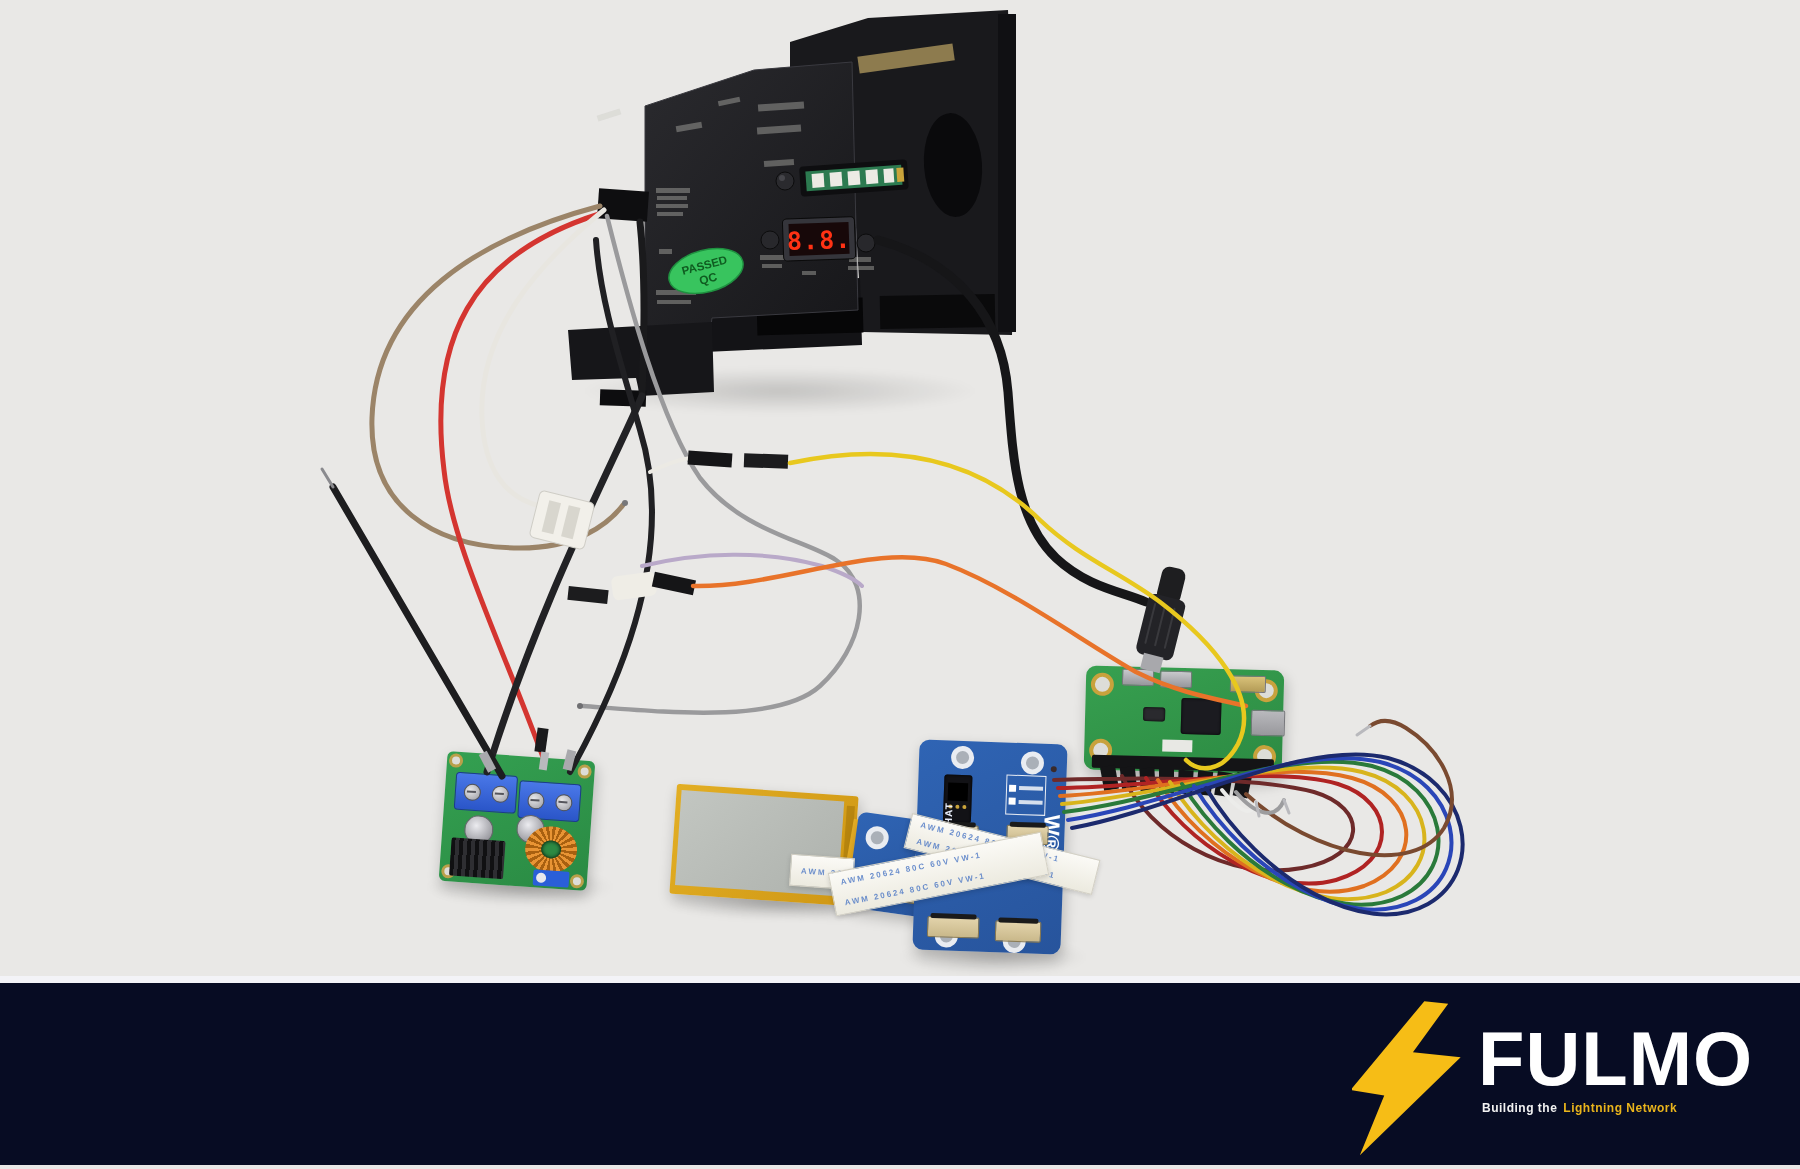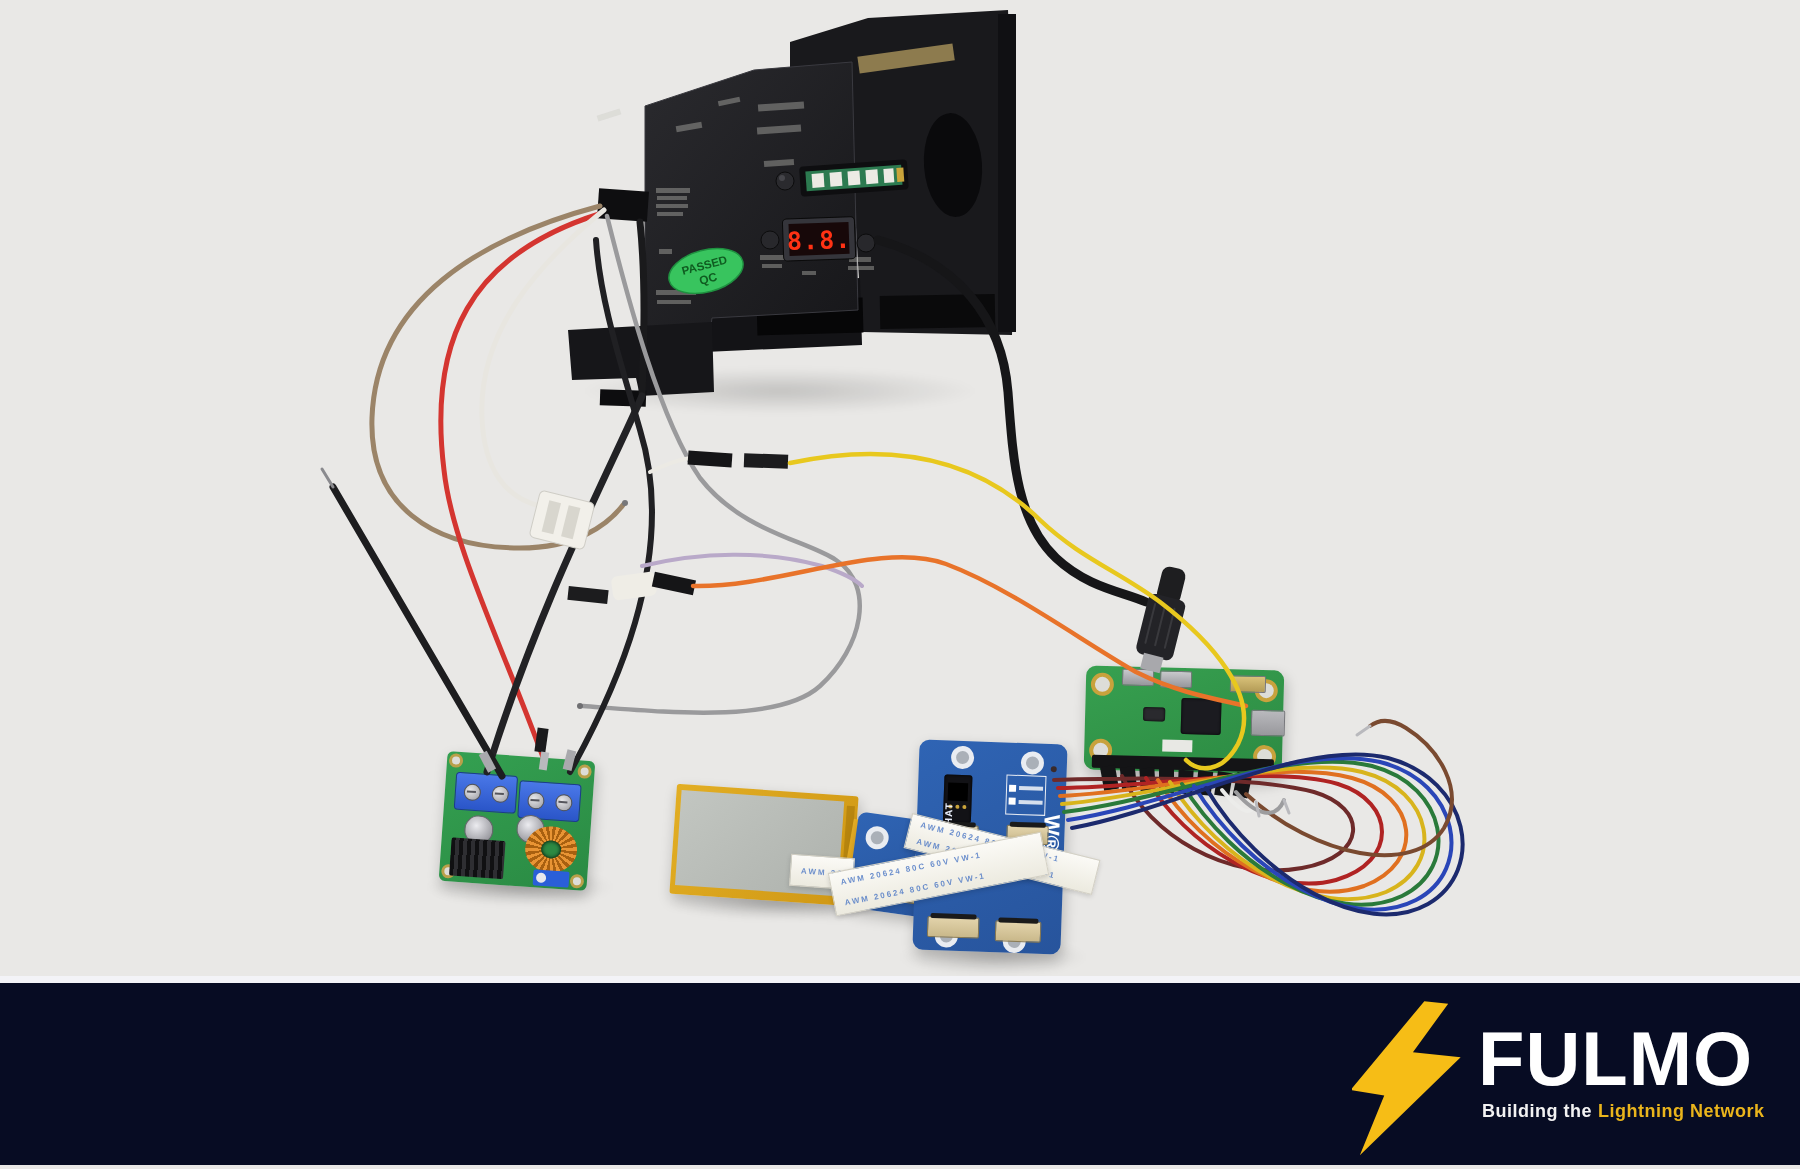--- a/index.html
+++ b/index.html
@@ -31,21 +31,21 @@
   .ffc:after{content:"";position:absolute;left:4%;top:-4px;width:92%;height:5px;background:#1a1a1a;border-radius:2px;}
   .ribbon{position:absolute;background:linear-gradient(#fbfaf6,#eceadf);border:1px solid #d3d0c4;
           box-shadow:0 2px 5px rgba(0,0,0,.15);display:flex;flex-direction:column;justify-content:space-around;
           overflow:hidden;}
   .ribbon span{display:block;white-space:nowrap;font-size:8px;font-weight:bold;letter-spacing:2px;
                color:#4a76c4;opacity:.8;padding-left:10px;}
   
   .banner{position:absolute;left:0;width:1800px;background:#070c23;}
   .banner-strip{position:absolute;left:0;width:1800px;background:#f3f3f7;}
   .brand-text{position:absolute;color:#ffffff;font-weight:bold;font-size:76px;letter-spacing:1px;line-height:1;}
-  .tagline{position:absolute;font-size:18px;font-weight:bold;letter-spacing:.5px;white-space:nowrap;}
+  .tagline{position:absolute;font-size:12px;font-weight:bold;letter-spacing:.5px;white-space:nowrap;}
   .tagline .t-white{color:#f2f2f2;margin-right:6px;}
   .tagline .t-yellow{color:#eab51c;}
   
   .hat-vtext{position:absolute;transform:rotate(-90deg);transform-origin:left top;color:#e8eefb;
              font-size:10px;font-weight:bold;white-space:nowrap;letter-spacing:1px;}
   .hat-vtext small{display:block;font-size:7px;font-weight:normal;letter-spacing:0;}
   .ws-mark{position:absolute;transform:rotate(90deg);color:#fff;font-weight:bold;font-size:22px;}
   .tbl{position:absolute;border:1px solid #e9edf4;display:flex;flex-direction:column;justify-content:space-evenly;padding:2px;}
   .tbl .row{display:flex;align-items:center;gap:3px;}
   .tbl .sq{width:7px;height:7px;background:#fff;}

